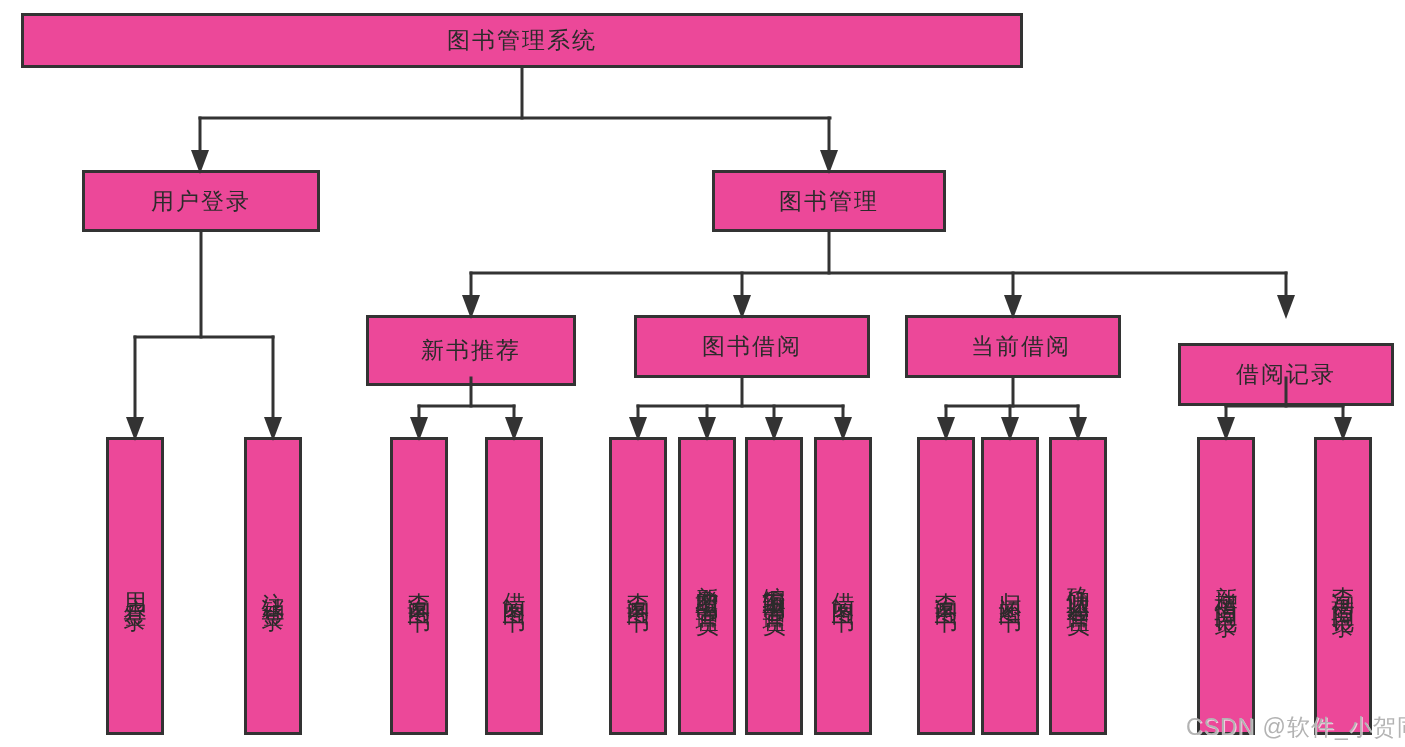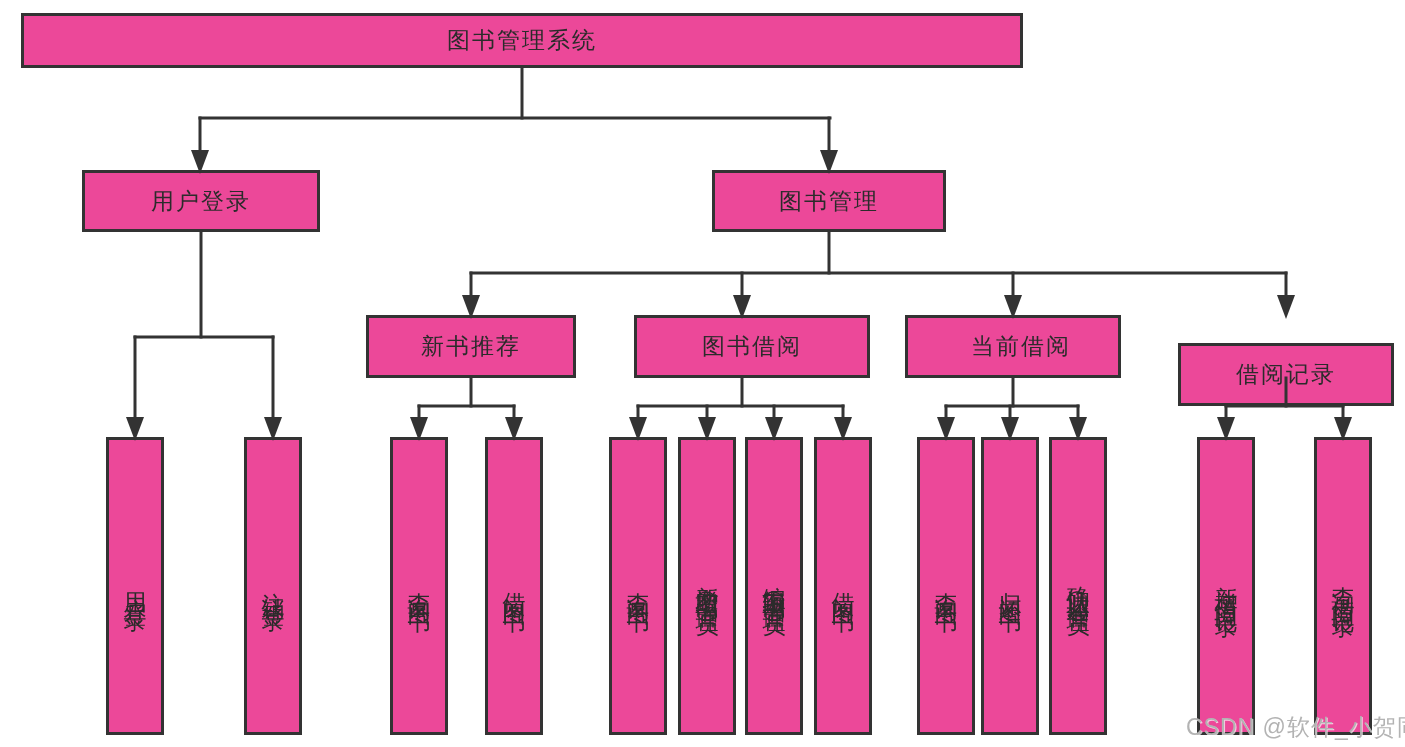--- a/index.html
+++ b/index.html
@@ -116,21 +116,21 @@
     <span class="hlabel">图书管理系统</span>
   </div>
 
   <div class="box" style="left:82px;top:170px;width:238px;height:62px;">
     <span class="hlabel">用户登录</span>
   </div>
   <div class="box" style="left:712px;top:170px;width:234px;height:62px;">
     <span class="hlabel">图书管理</span>
   </div>
 
-  <div class="box" style="left:366px;top:315px;width:210px;height:63px;justify-content:center;">
+  <div class="box" style="left:366px;top:315px;width:210px;height:71px;justify-content:center;">
     <span class="hlabel">新书推荐</span>
   </div>
   <div class="box" style="left:634px;top:315px;width:236px;height:63px;">
     <span class="hlabel">图书借阅</span>
   </div>
   <div class="box" style="left:905px;top:315px;width:216px;height:63px;padding-left:16px;">
     <span class="hlabel">当前借阅</span>
   </div>
   <div class="box" style="left:1178px;top:315px;width:216px;height:63px;margin-top:28px;">
     <span class="hlabel">借阅记录</span>

